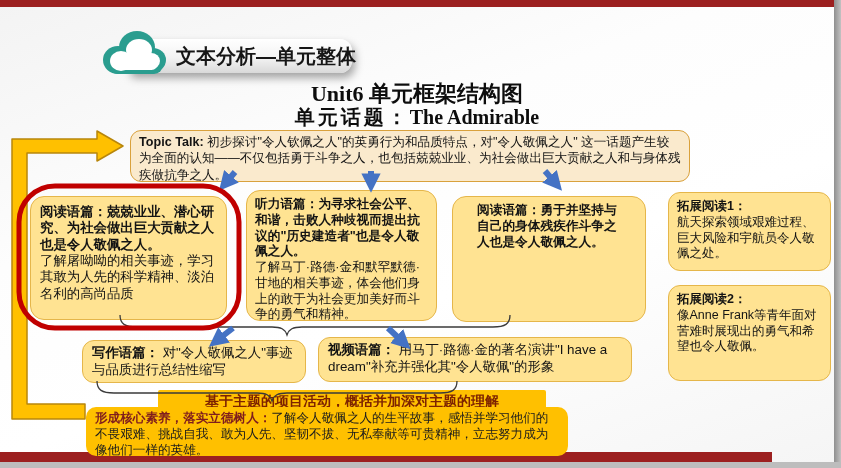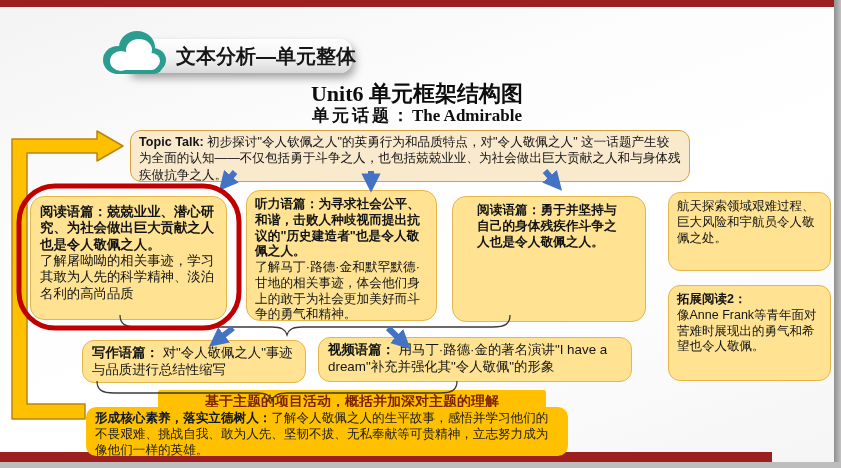--- a/index.html
+++ b/index.html
@@ -21,21 +21,21 @@
   .banner-text{line-height:34px;padding-left:48px;font-size:20px;font-weight:bold;color:#161616;
                white-space:nowrap;}
   .cloud{position:absolute;left:96px;top:24px;width:76px;height:58px;z-index:5;}
 
   
   .title{position:absolute;left:0;top:79px;width:834px;text-align:center;
          font-family:"Liberation Serif","DejaVu Serif",serif;
          font-size:22px;font-weight:bold;color:#0d0d0d;z-index:3;}
   .subtitle{position:absolute;left:0;top:104px;width:834px;text-align:center;
             font-family:"Liberation Serif","DejaVu Serif",serif;
-            font-size:17px;font-weight:bold;color:#0d0d0d;z-index:3;}
+            font-size:20px;font-weight:bold;color:#0d0d0d;z-index:3;}
   .subtitle .cn{letter-spacing:3px;}
 
   
   .ybox{position:absolute;background:#ffe392;border:1px solid #e5b64a;border-radius:14px;
         color:#141414;z-index:2;box-sizing:border-box;}
   .ybox .lead{font-weight:bold;}
   .topic{left:130px;top:130px;width:560px;height:52px;background:#faeacd;border:1px solid #d9a13c;
          border-radius:11px;padding:3px 8px;font-size:12.6px;line-height:1.3;}
   .topic .lead{font-weight:bold;}
   .box1{left:30px;top:196px;width:197px;height:124px;padding:7px 9px;font-size:13.4px;line-height:1.22;}
@@ -45,21 +45,21 @@
   .ext2{left:668px;top:285px;width:163px;height:96px;padding:6px 8px;font-size:12.5px;line-height:1.26;border-radius:12px;}
   .writing{left:82px;top:340px;width:224px;height:43px;padding:4px 9px;font-size:13.4px;line-height:1.25;border-radius:12px;}
   .video{left:318px;top:337px;width:314px;height:45px;padding:4px 9px;font-size:13.4px;line-height:1.25;border-radius:12px;}
 
   .project-bar{position:absolute;left:158px;top:390px;width:388px;height:23px;background:#ffc000;
                border-radius:2px;text-align:center;line-height:23px;font-size:14px;font-weight:bold;
                color:#7e2300;z-index:2;}
   .core{position:absolute;left:86px;top:407px;width:482px;height:49px;background:#ffc000;
         border-radius:10px;padding:4px 9px;font-size:12.6px;line-height:1.27;color:#1c1c1c;
         z-index:2;box-sizing:border-box;}
-  .core .lead{font-weight:bold;color:#0f172a;}
+  .core .lead{font-weight:bold;color:#7f1d1d;}
 
   .overlay{position:absolute;left:0;top:0;width:841px;height:468px;z-index:6;pointer-events:none;}
 </style>
 </head>
 <body>
 
 <div id="stage">
   <div id="slide">
     <div class="bar-top"></div>
     <div class="bar-bottom"></div>
@@ -97,20 +97,21 @@
     </div>
     <div class="ybox box2">
       <div class="lead">听力语篇：为寻求社会公平、和谐，击败人种歧视而提出抗议的"历史建造者"也是令人敬佩之人。</div>
       <div>了解马丁·路德·金和默罕默德·甘地的相关事迹，体会他们身上的敢于为社会更加美好而斗争的勇气和精神。</div>
     </div>
     <div class="ybox box3">
       <div class="lead">阅读语篇：勇于并坚持与自己的身体残疾作斗争之人也是令人敬佩之人。</div>
     </div>
 
     <div class="ybox ext1">
+      <div class="lead">拓展阅读1：</div>
       <div>航天探索领域艰难过程、巨大风险和宇航员令人敬佩之处。</div>
     </div>
     <div class="ybox ext2">
       <div class="lead">拓展阅读2：</div>
       <div>像Anne Frank等青年面对苦难时展现出的勇气和希望也令人敬佩。</div>
     </div>
 
     <div class="ybox writing">
       <span class="lead">写作语篇： </span><span>对"令人敬佩之人"事迹与品质进行总结性缩写</span>
     </div>

